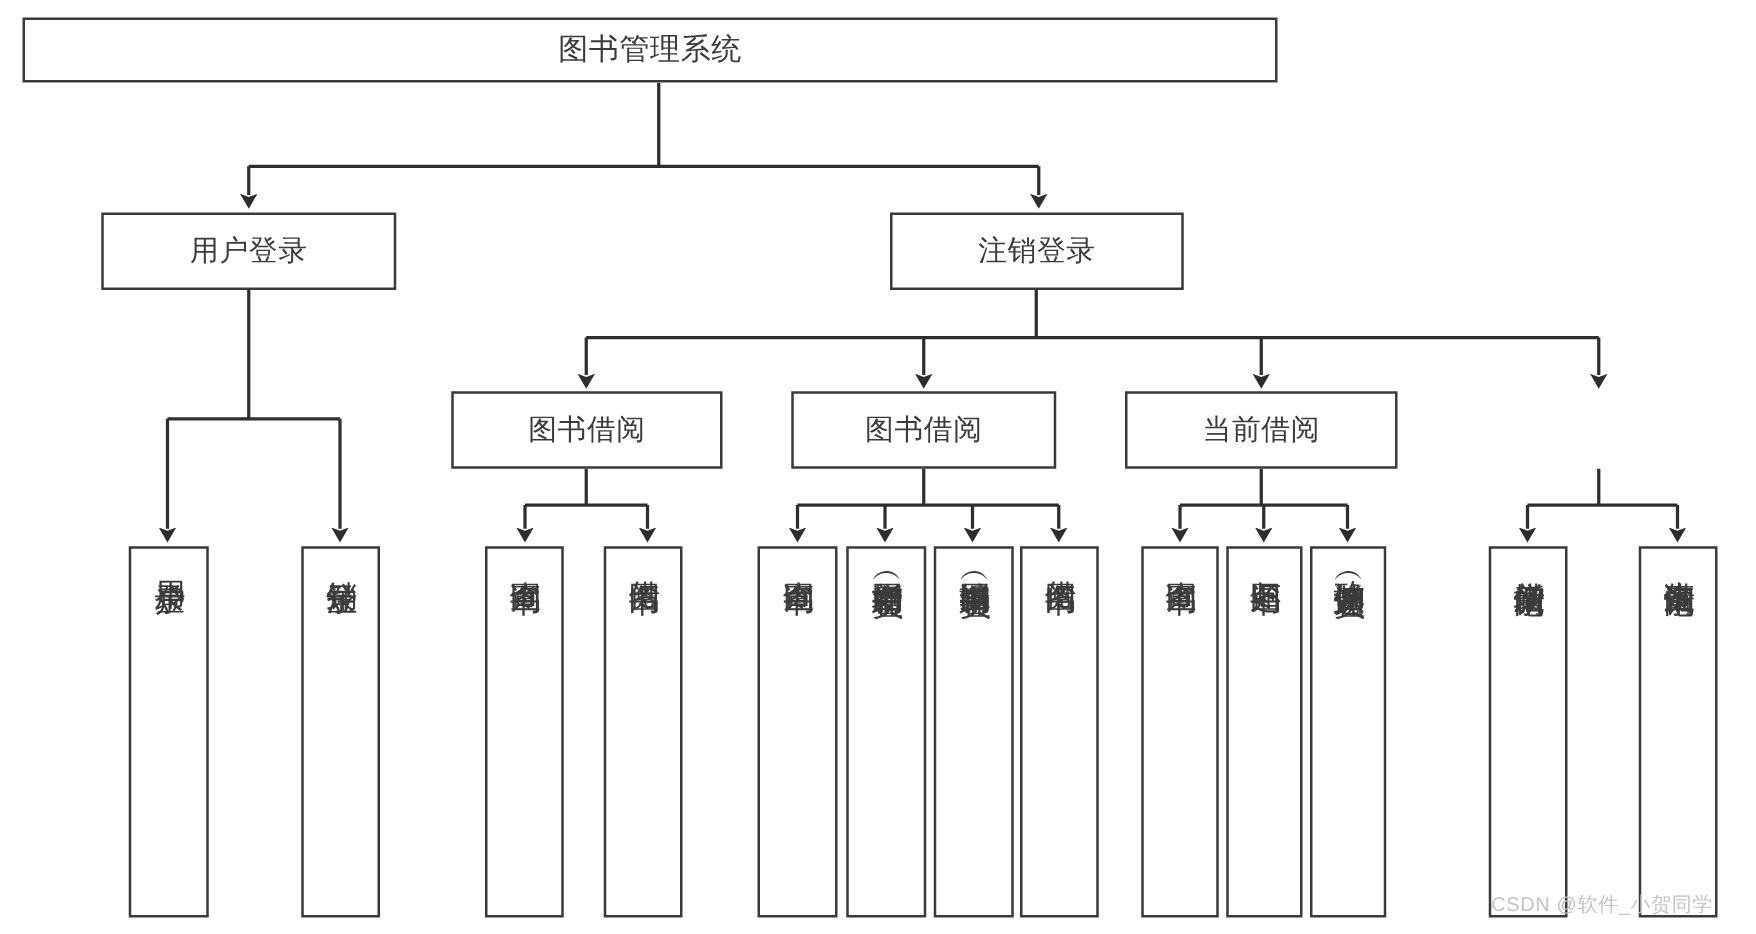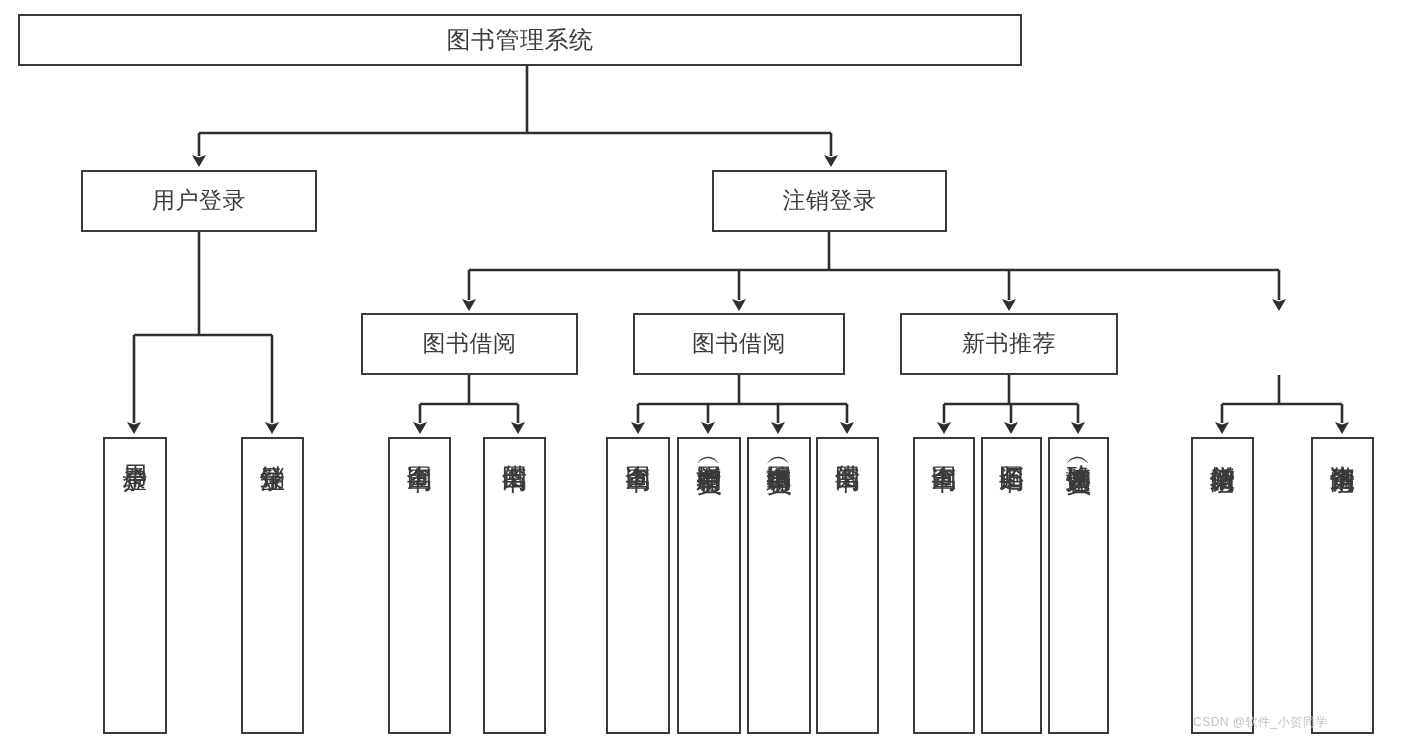--- a/index.html
+++ b/index.html
@@ -57,21 +57,21 @@
   .node.vert .label {
     writing-mode: vertical-rl;
     text-orientation: upright;
     font-size: 25px;
     line-height: 1.08;
     letter-spacing: 1px;
     white-space: nowrap;
   }
   .watermark {
     position: absolute;
-    font-size: 12px;
+    font-size: 16px;
     color: #c3c3c3;
     white-space: nowrap;
     letter-spacing: 0.5px;
   }
 </style>
 </head>
 <body>
 
 <div id="canvas">
 
@@ -136,21 +136,21 @@
     <span class="label">注销登录</span>
   </div>
 
   <div class="node horiz" style="left:361px; top:313px; width:217px; height:62px;">
     <span class="label">图书借阅</span>
   </div>
   <div class="node horiz" style="left:633px; top:313px; width:212px; height:62px;">
     <span class="label">图书借阅</span>
   </div>
   <div class="node horiz" style="left:900px; top:313px; width:218px; height:62px;">
-    <span class="label">新书推荐</span>
+    <span class="label">当前借阅</span>
   </div>
 
   <div class="node vert" style="left:103px; top:437px; width:64px; height:297px;">
     <span class="label">用户登录</span>
   </div>
   <div class="node vert" style="left:241px; top:437px; width:63px; height:297px;">
     <span class="label">注销登录</span>
   </div>
 
   <div class="node vert" style="left:388px; top:437px; width:63px; height:297px;">

